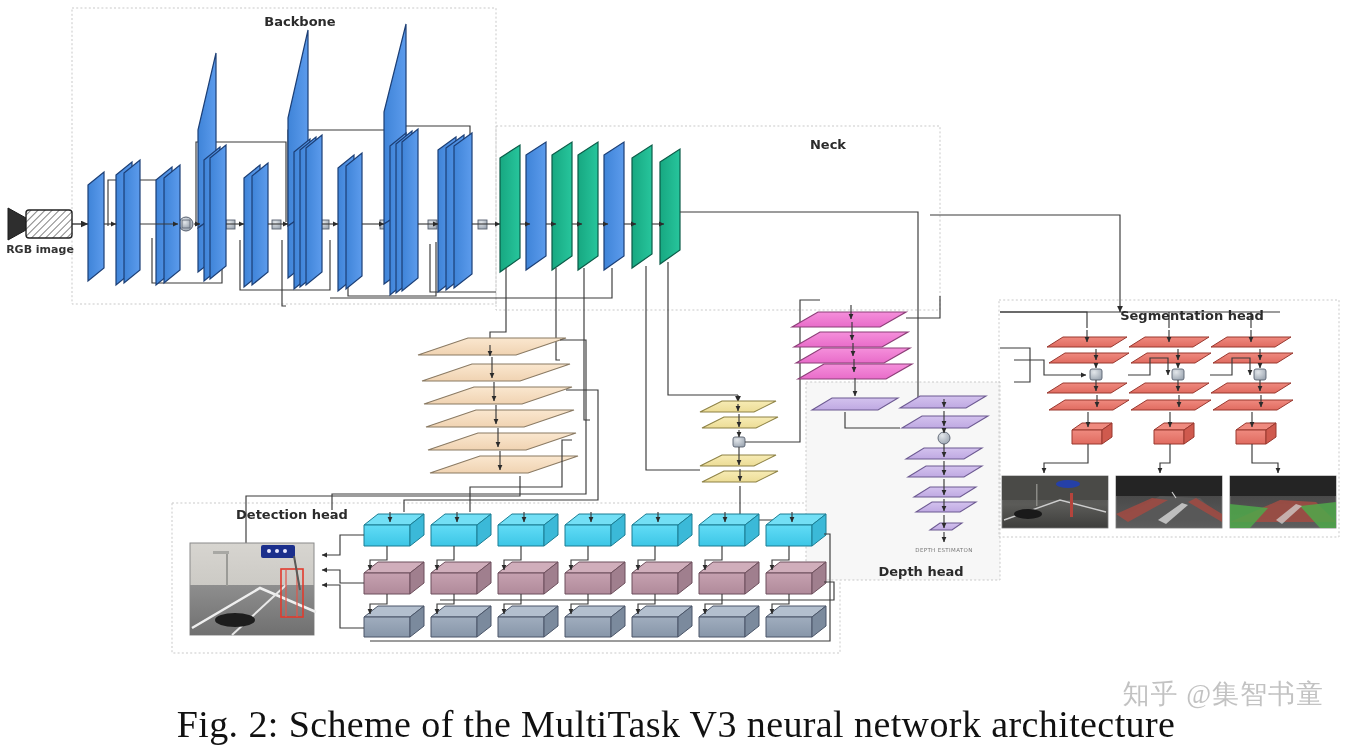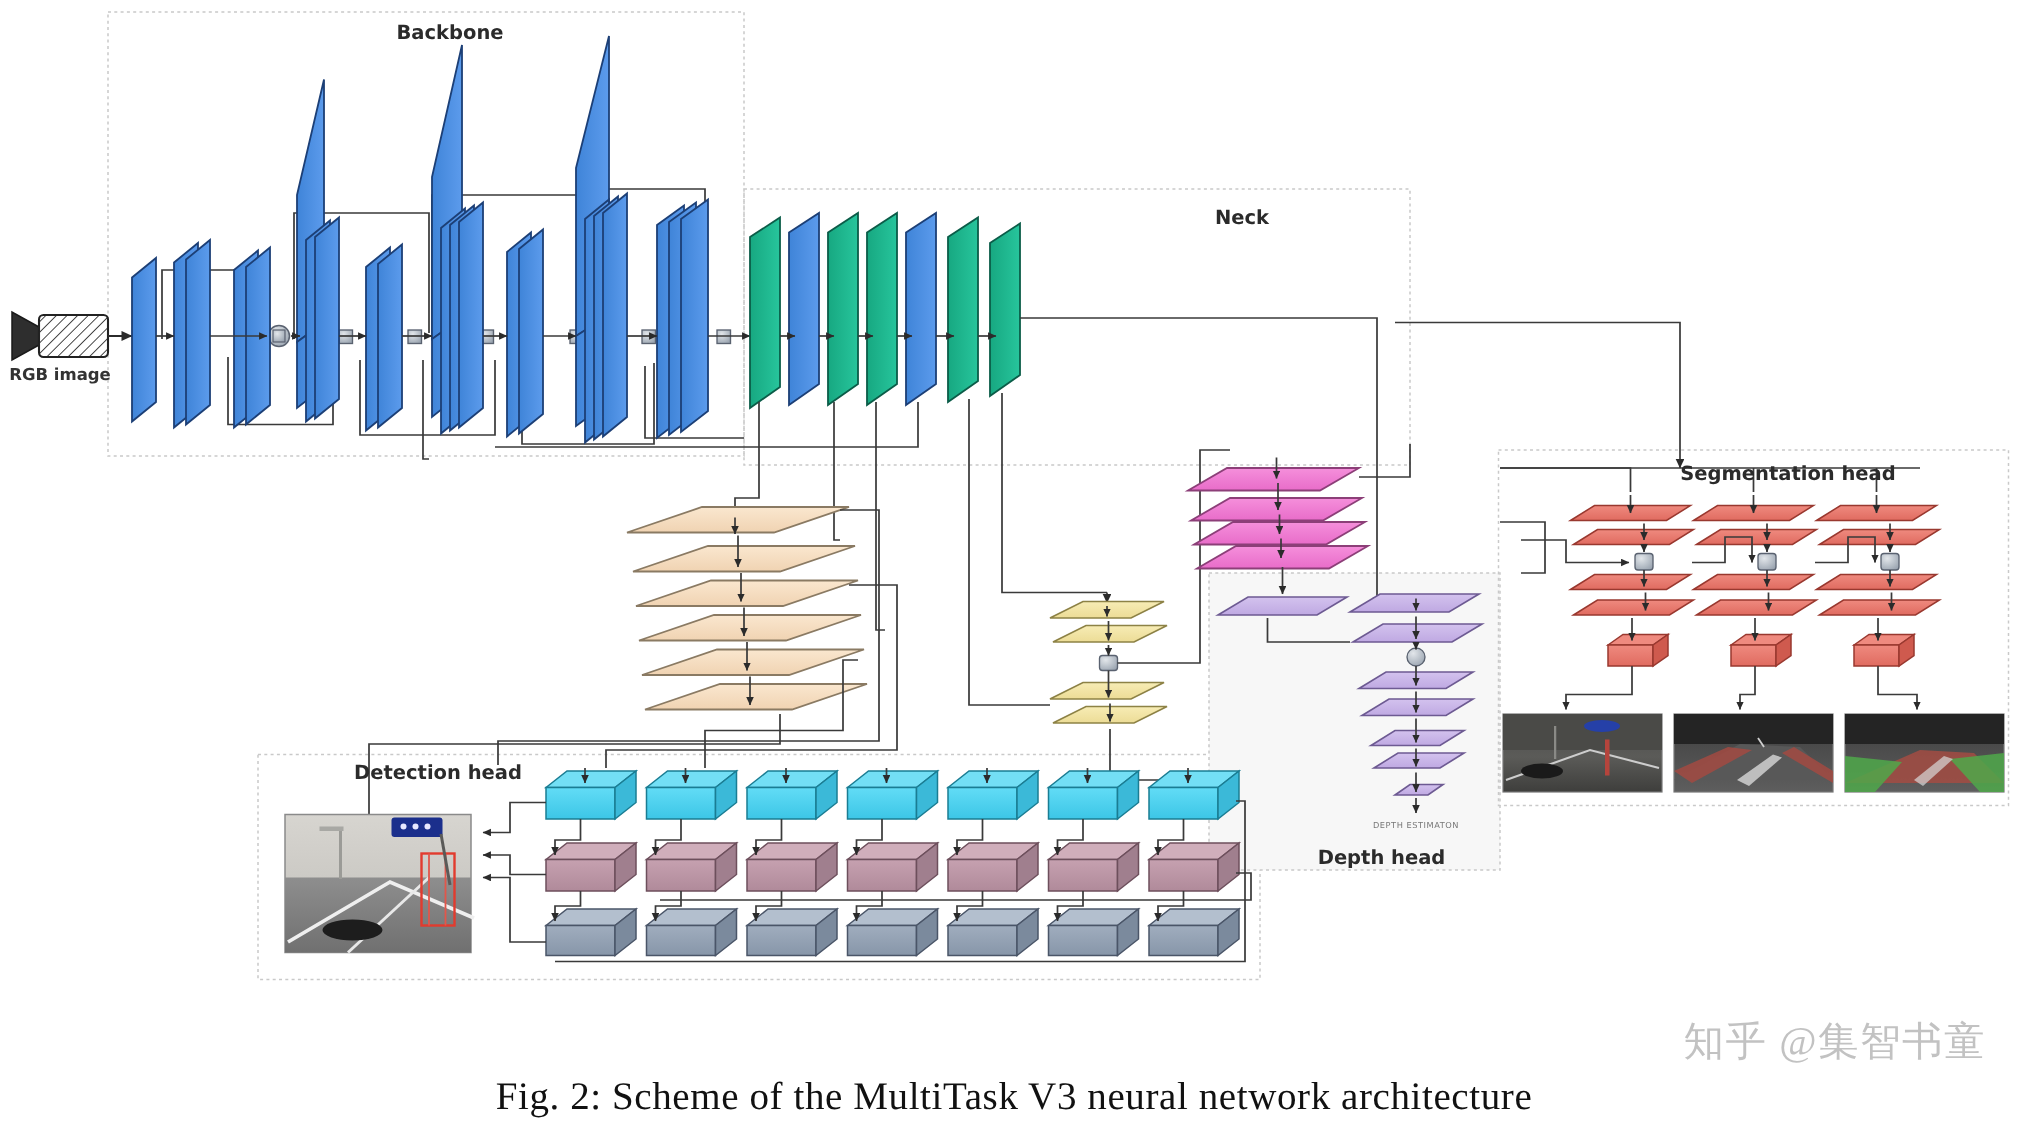--- a/index.html
+++ b/index.html
@@ -25,21 +25,21 @@
     text-anchor:middle;letter-spacing:.35px;
   }
   .dashbox{fill:none;stroke:#c9c9c9;stroke-width:1;stroke-dasharray:2 2.2;}
   .dashbox-fill{fill:#f7f7f7;stroke:#c9c9c9;stroke-width:1;stroke-dasharray:2 2.2;}
   .wire{fill:none;stroke:#3a3a3a;stroke-width:1.15;}
 
   .caption{
     position:absolute;left:0;right:0;bottom:8px;
     text-align:center;
     font-family:"Liberation Serif",serif;
-    font-size:26px;color:#111;letter-spacing:.4px;
+    font-size:38px;color:#111;letter-spacing:.4px;
     white-space:nowrap;
   }
   .watermark{
     position:absolute;right:28px;bottom:42px;
     font-family:Liberation Serif, serif;
     font-size:27px;color:rgba(120,120,120,.45);
     letter-spacing:1px;white-space:nowrap;pointer-events:none;
   }
 </style>
 </head>

